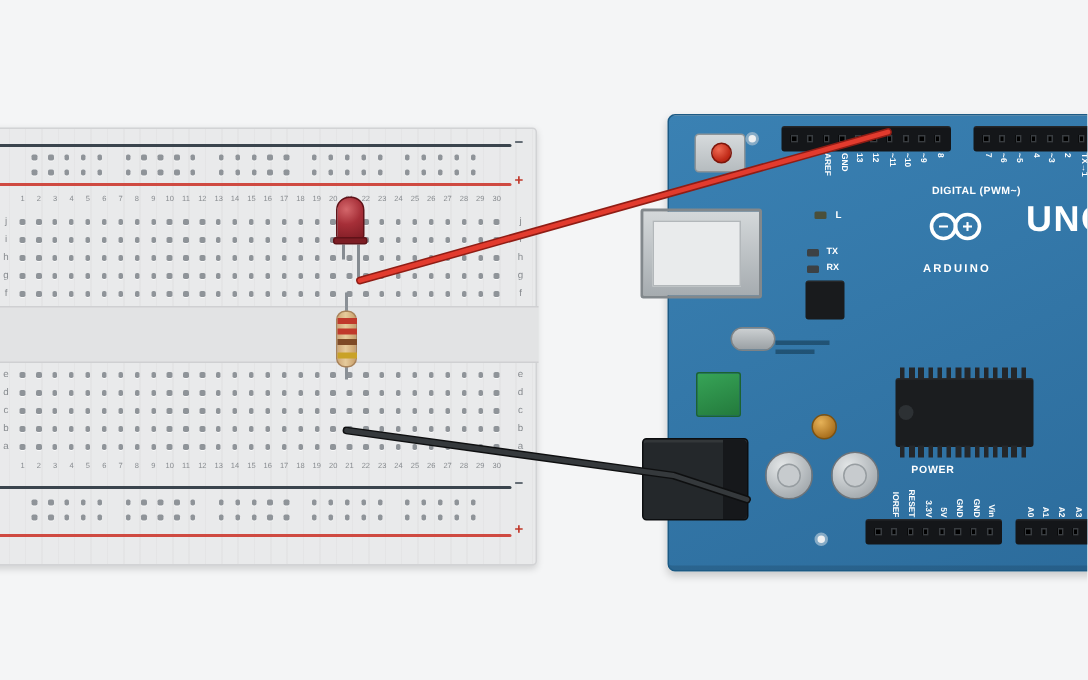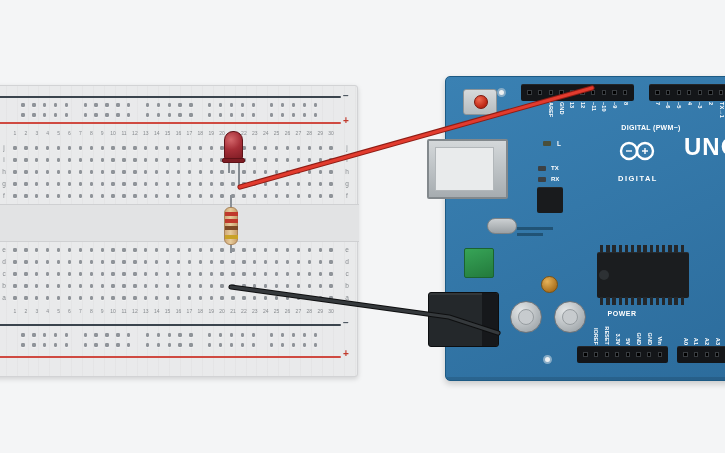--- a/index.html
+++ b/index.html
@@ -617,21 +617,21 @@
 
     <div class="txt digital">DIGITAL (PWM~)</div>
 
     <svg class="logo" width="44" height="26" viewBox="0 0 44 26">
       <circle cx="13" cy="13" r="8" fill="none" stroke="#ffffff" stroke-width="2.4"></circle>
       <circle cx="29" cy="13" r="8" fill="none" stroke="#ffffff" stroke-width="2.4"></circle>
       <line x1="10" y1="13" x2="16" y2="13" stroke="#ffffff" stroke-width="1.4"></line>
       <line x1="26" y1="13" x2="32" y2="13" stroke="#ffffff" stroke-width="1.4"></line>
       <line x1="29" y1="10" x2="29" y2="16" stroke="#ffffff" stroke-width="1.4"></line>
     </svg>
-    <div class="txt brand">DIGITAL</div>
+    <div class="txt brand">ARDUINO</div>
     <div class="txt model">UNO</div>
     <div class="txt power-lbl">POWER</div>
 
     <span class="txt l-lbl">L</span>
     <span class="txt tx-lbl">TX</span>
     <span class="txt rx-lbl">RX</span>
     <div class="led-ind ind-l"></div>
     <div class="led-ind ind-tx"></div>
     <div class="led-ind ind-rx"></div>
 

